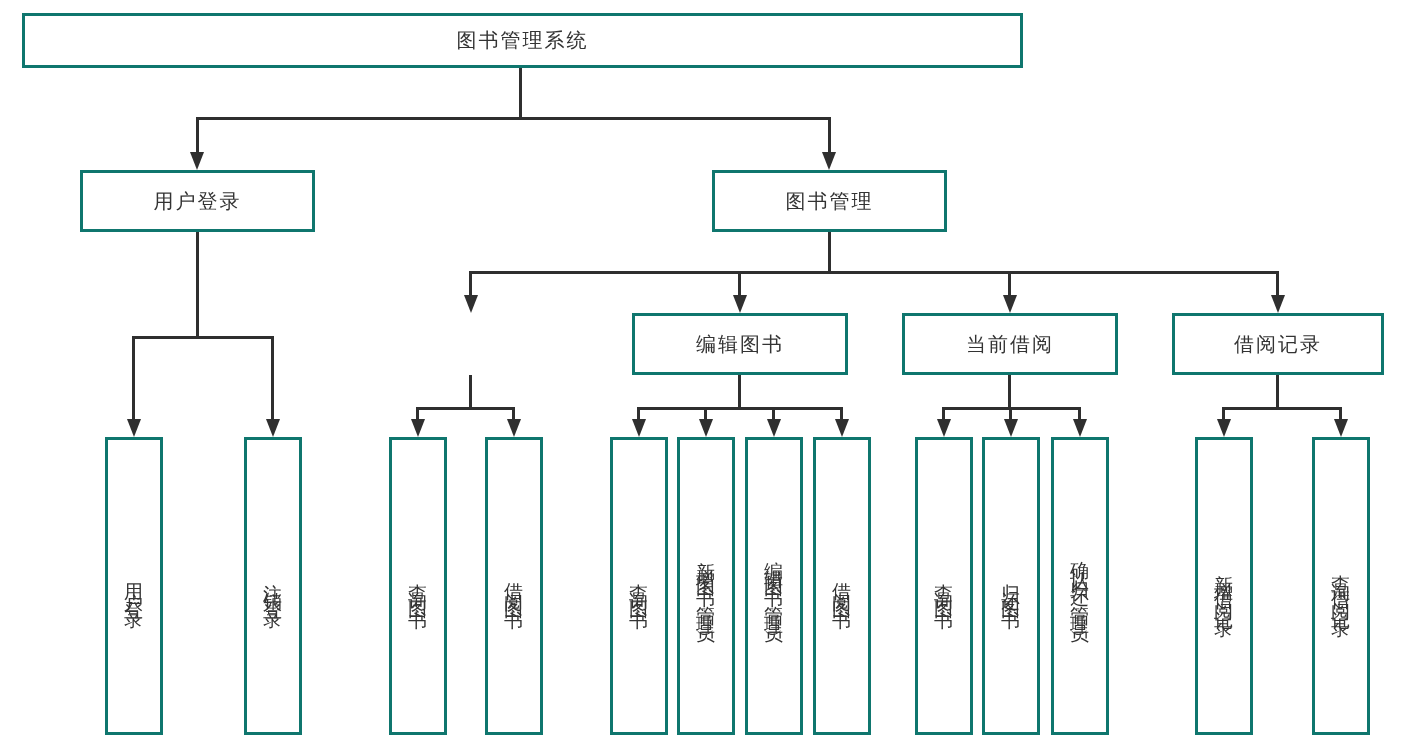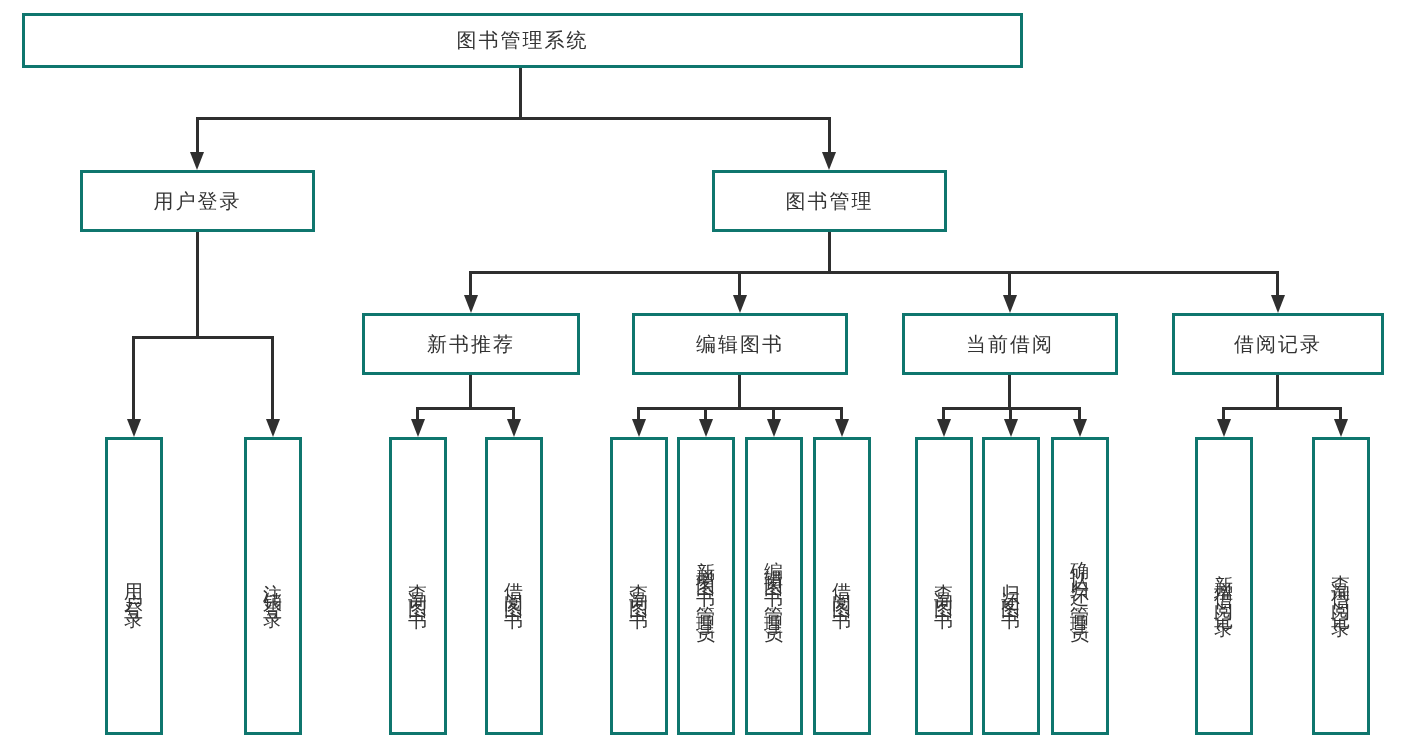--- a/index.html
+++ b/index.html
@@ -106,23 +106,20 @@
   <div class="hline" style="left:470px;top:271px;width:809px"></div>
   <div class="vline" style="left:469px;top:271px;height:24px"></div>
   <div class="arrow" style="left:464px;top:295px"></div>
   <div class="vline" style="left:738px;top:271px;height:24px"></div>
   <div class="arrow" style="left:733px;top:295px"></div>
   <div class="vline" style="left:1008px;top:271px;height:24px"></div>
   <div class="arrow" style="left:1003px;top:295px"></div>
   <div class="vline" style="left:1276px;top:271px;height:24px"></div>
   <div class="arrow" style="left:1271px;top:295px"></div>
 
-  <div class="box" style="left:362px;top:313px;width:218px;height:62px">
-    <span class="hlabel">新书推荐</span>
-  </div>
   <div class="box" style="left:632px;top:313px;width:216px;height:62px">
     <span class="hlabel">编辑图书</span>
   </div>
   <div class="box" style="left:1172px;top:313px;width:212px;height:62px">
     <span class="hlabel">借阅记录</span>
   </div>
   <div class="box" style="left:902px;top:313px;width:216px;height:62px">
     <span class="hlabel">当前借阅</span>
   </div>
 

